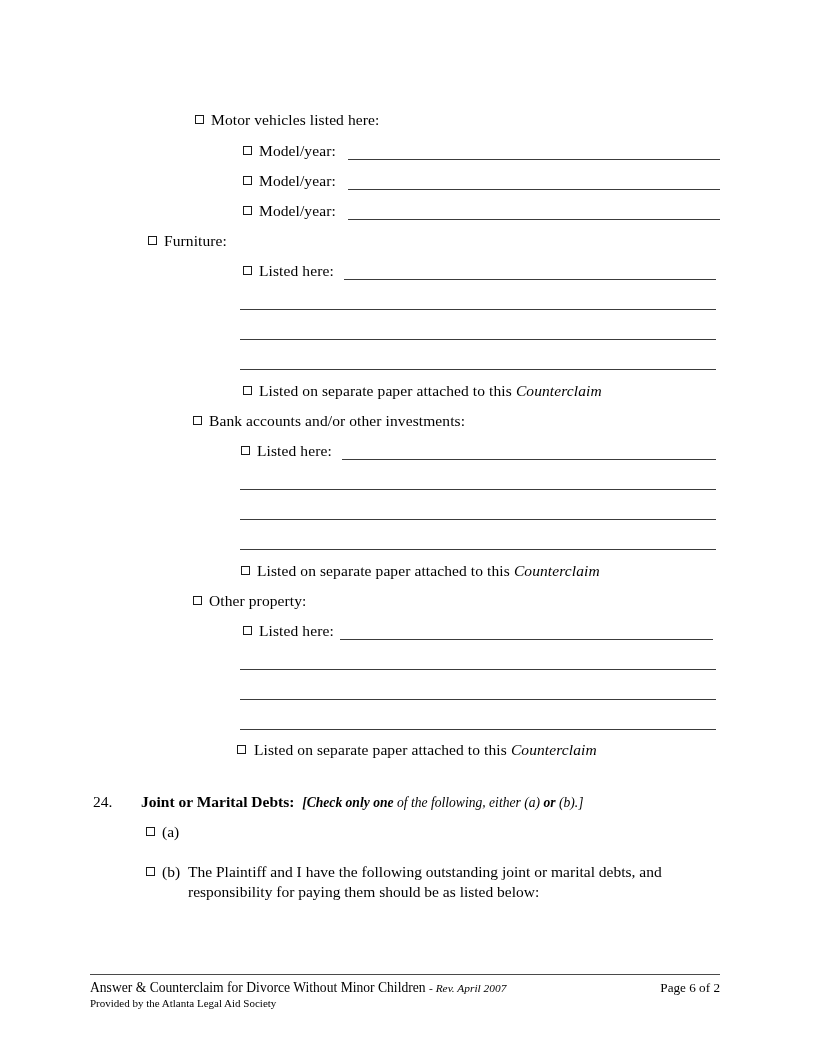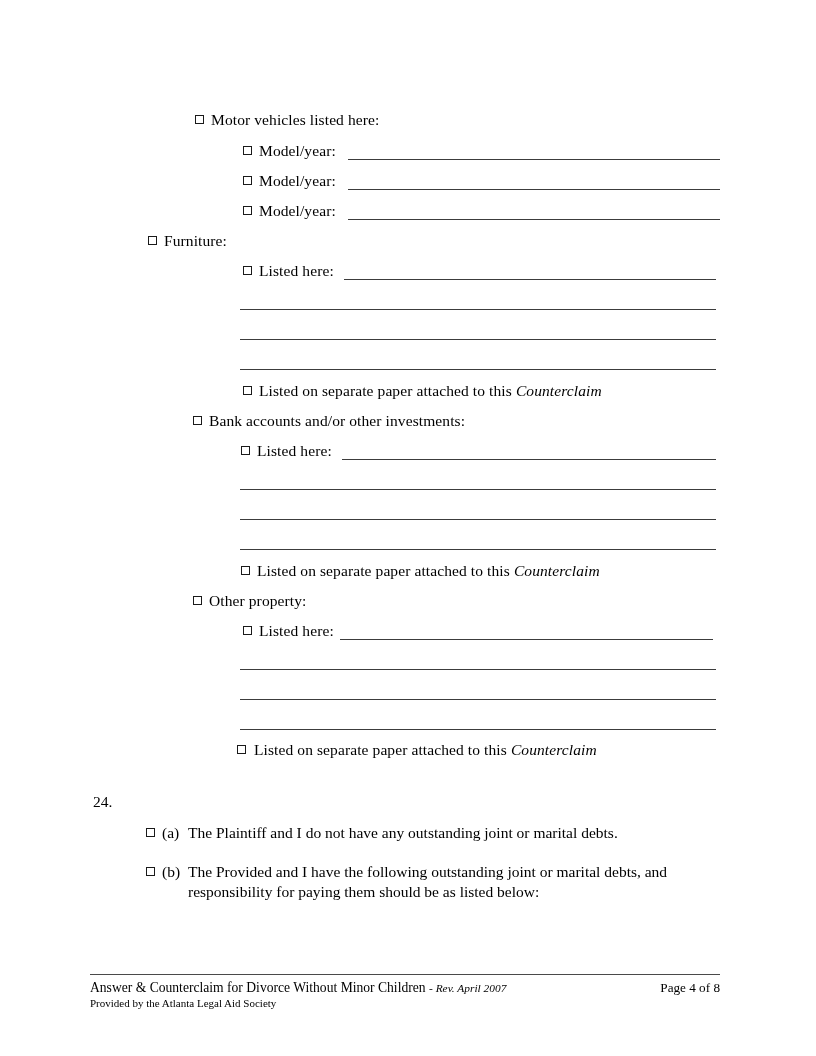--- a/index.html
+++ b/index.html
@@ -217,36 +217,38 @@
   <div class="rule" style="left:240px; top:729px; width:476px;"></div>
 
   <div class="row" style="left:237px; top:742px;">
     <span class="cb"></span>
     <span class="lbl gap8">Listed on separate paper attached to this</span>
     <span class="lbl ital" style="margin-left:4px;">Counterclaim</span>
   </div>
 
   <div class="item-num" style="left:93px; top:793px;">24.</div>
 
+  <div class="item-head" style="left:141px; top:793px;">
+    <b>Joint or Marital Debts:</b><span>&nbsp; </span><span class="instr-bi">[Check only one</span><span class="instr-i">&nbsp;</span><span class="instr-i">of the following, either (a)</span><span class="instr-i">&nbsp;</span><span class="instr-bi">or</span><span class="instr-i">&nbsp;</span><span class="instr-i">(b).]</span>
+  </div>
 
   <div class="opt" style="left:146px; top:823px; width:600px;">
     <span class="cb"></span>
     <span class="opt-tag">(a)</span>
-    <span class="opt-text">The Plaintiff and I do not have any outstanding joint or marital debts.</span>
   </div>
 
   <div class="opt" style="left:146px; top:862px; width:560px;">
     <span class="cb"></span>
     <span class="opt-tag">(b)</span>
-    <span class="opt-text">The Provided and I have the following outstanding joint or marital debts, and responsibility for paying them should be as listed below:</span>
+    <span class="opt-text">The Plaintiff and I have the following outstanding joint or marital debts, and responsibility for paying them should be as listed below:</span>
   </div>
 
   <div class="footer-rule"></div>
 
   <div class="footer-main">
     <span>Answer &amp; Counterclaim for Divorce Without Minor Children</span><span>&nbsp;</span><span class="footer-rev">- Rev. April 2007</span>
   </div>
 
   <div class="footer-sub">Provided by the Atlanta Legal Aid Society</div>
 
-  <div class="footer-page">Page 4 of 8</div>
+  <div class="footer-page">Page 6 of 2</div>
 
 </div>
 
 </body></html>

